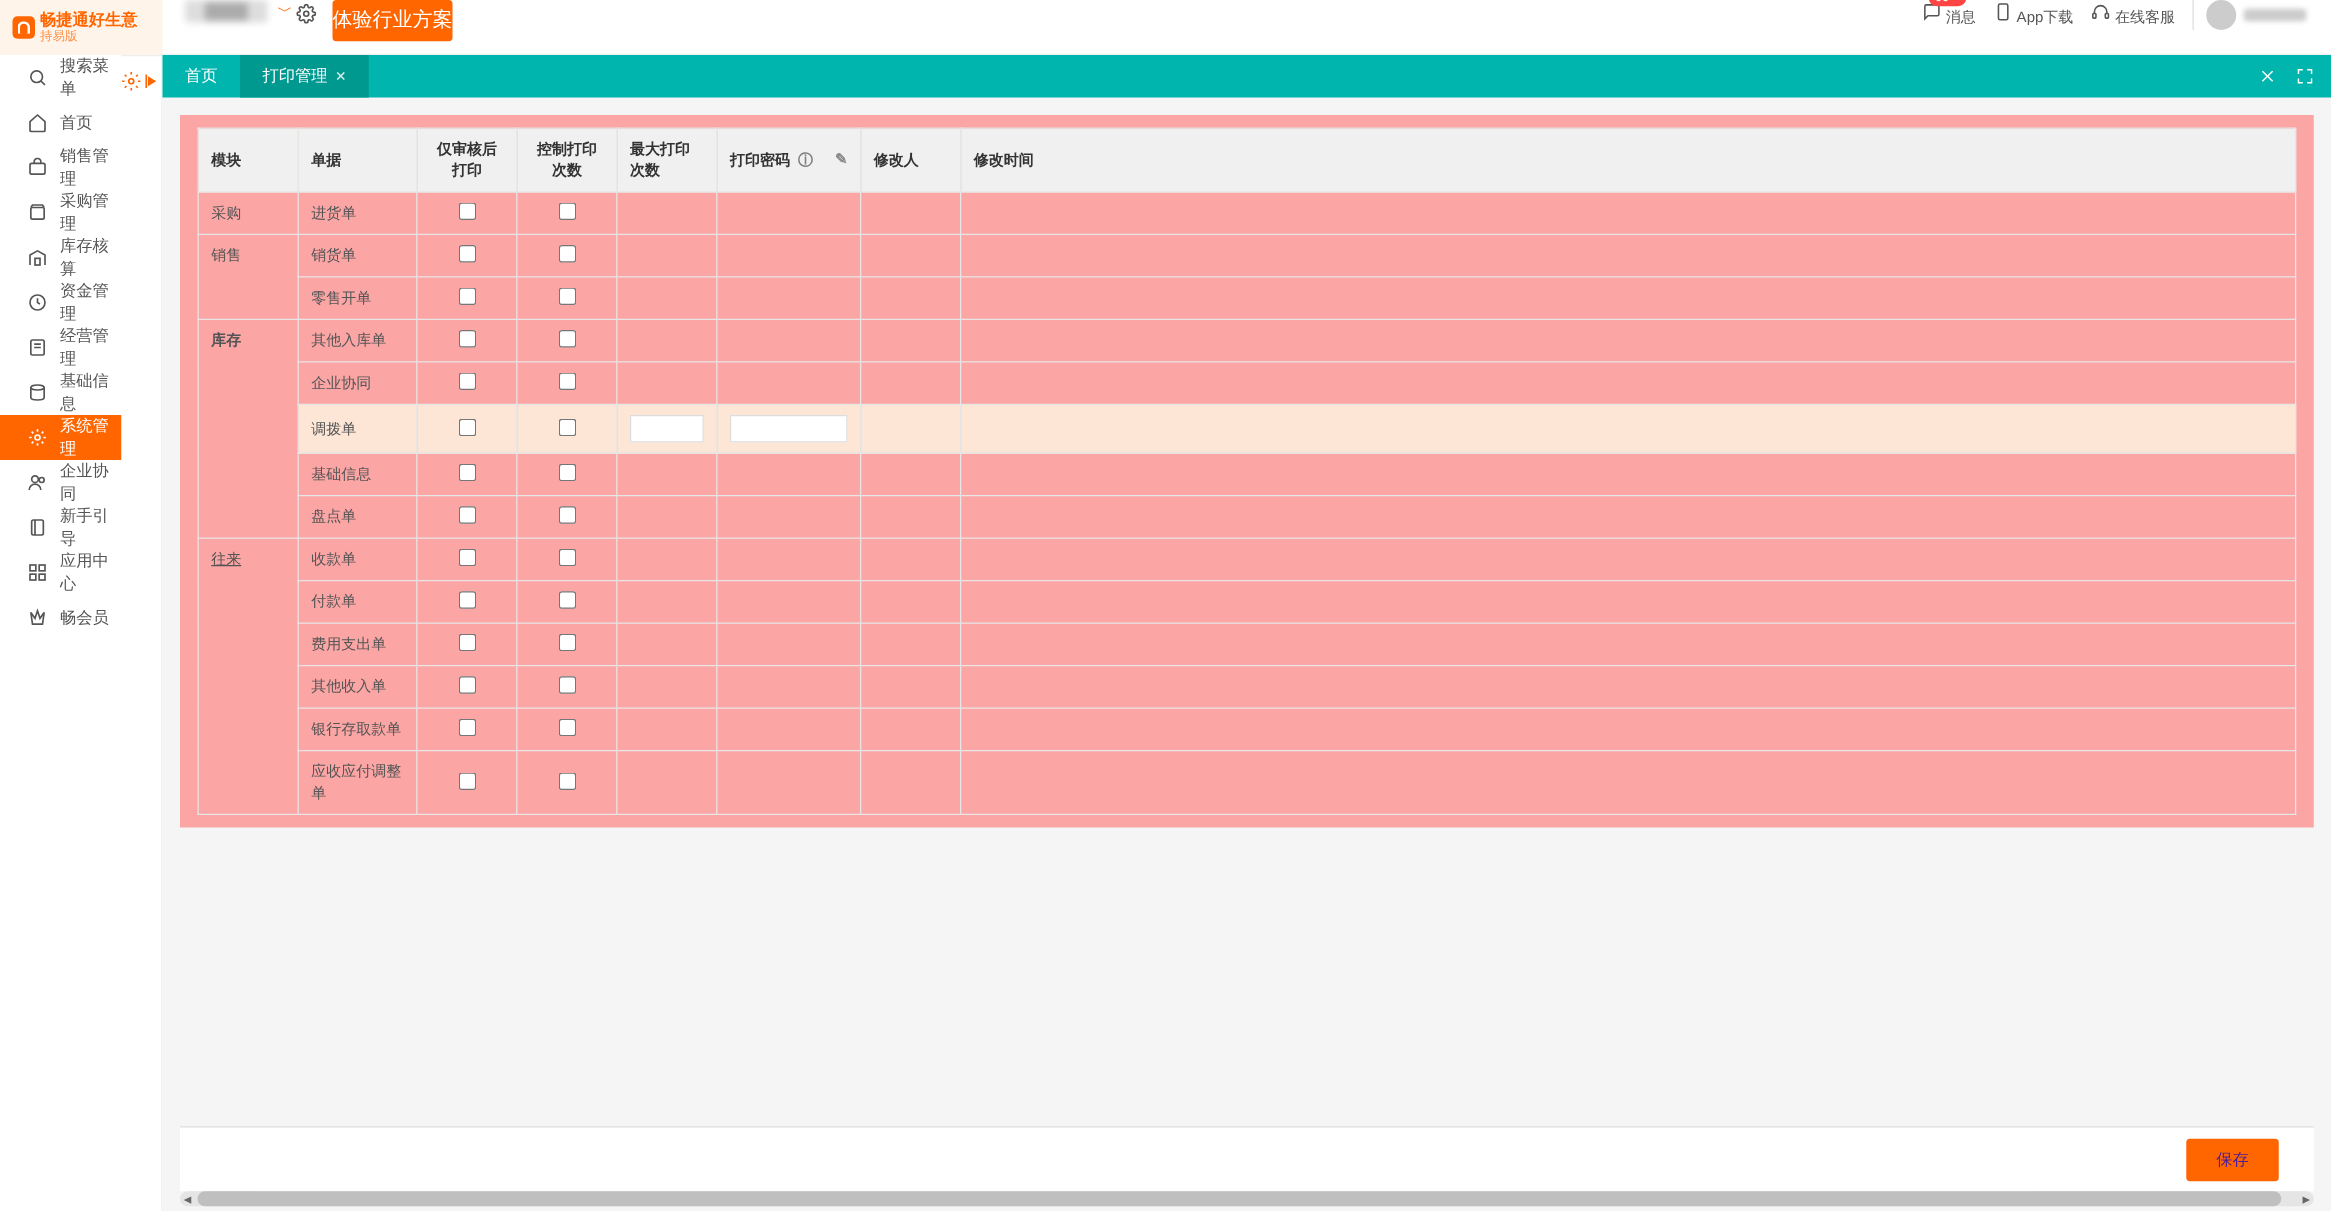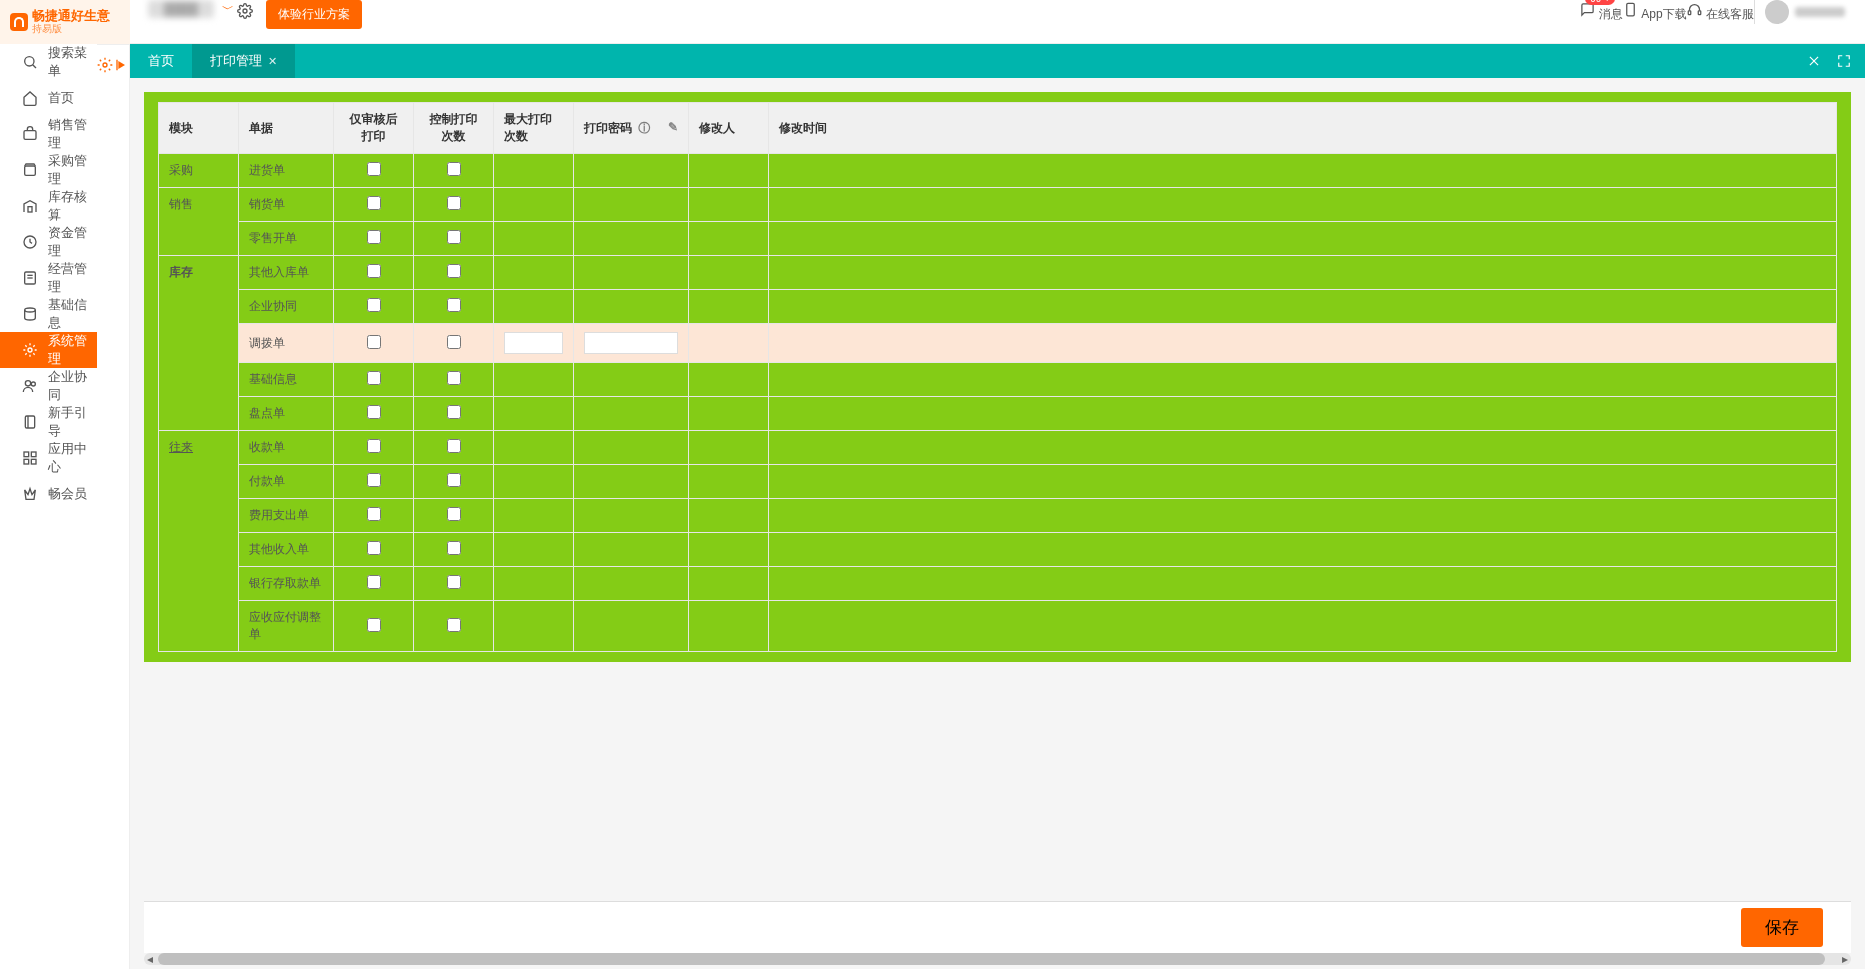--- a/index.html
+++ b/index.html
@@ -9,22 +9,22 @@
     .topbar { height:44px; display:flex; align-items:flex-start; padding:0 20px 0 0; border-bottom:1px solid #eee; }
     .logo-wrap { width:130px; height:44px; background:#FFF4EA; display:flex; align-items:center; padding-left:10px; gap:4px; }
     .logo-glyph { width:18px; height:18px; background:#F60; border-radius:4px; position:relative; }
     .logo-glyph:before { content:""; position:absolute; inset:4px; border:2px solid #fff; border-bottom:none; border-radius:6px 6px 0 0; }
     .logo-txt { color:#F60; font-weight:600; font-size:13px; line-height:1; }
     .logo-sub { color:#F60; font-size:10px; opacity:.7; }
     .company-select { margin-left:18px; display:flex; align-items:center; gap:8px; color:#999; }
     .company-name { filter:blur(3px); background:#ddd; color:#aaa; padding:2px 16px; border-radius:3px; }
     .chev { color:#F60; }
     .gear-small { width:22px; height:22px; display:flex; align-items:center; justify-content:center; color:#555; }
-    .btn-orange { background:#F60; color:#fff; border:none; border-radius:3px; padding:6px 12px; font-size:12px; margin-left:10px; cursor:pointer; }
-    .top-right { margin-left:auto; display:flex; align-items:center; color:#555; }
+    .btn-orange { background:#F60; color:#fff; border:none; border-radius:3px; padding:6px 0; font-size:16px; margin-left:10px; cursor:pointer; }
+    .top-right { margin-left:auto; display:flex; align-items:center; gap:14px; color:#555; }
     .badge99 { position:relative; }
     .badge99:before { content:"99 +"; position:absolute; top:-10px; left:6px; background:#F44; color:#fff; font-size:10px; padding:1px 5px; border-radius:8px; white-space:nowrap; }
     .avatar-blur { width:24px; height:24px; border-radius:50%; background:#ccc; }
     .name-blur { width:50px; height:10px; background:#ccc; border-radius:3px; filter:blur(2px); }
 
     
     .shell { display:flex; height:calc(100vh - 44px); }
     .sidebar { width:130px; background:#fff; border-right:1px solid #eee; display:flex; flex-direction:row; }
     .side-items { flex:1; }
     .side-item { display:flex; align-items:center; gap:10px; height:36px; padding-left:22px; cursor:pointer; color:#555; font-size:13px; }
@@ -33,32 +33,32 @@
 
     .main { flex:1; display:flex; flex-direction:column; background:#f5f5f5; }
     .tabbar { height:34px; background:#00B5AD; display:flex; align-items:center; color:#fff; }
     .tab { height:34px; display:flex; align-items:center; padding:0 18px; gap:6px; cursor:pointer; font-size:13px; }
     .tab.active { background:#009990; }
     .tab-x { opacity:.85; font-size:11px; }
     .tabbar-right { margin-left:auto; display:flex; align-items:center; padding-right:8px; gap:4px; }
     .tabbar-right span { width:26px; height:26px; display:flex; align-items:center; justify-content:center; border-radius:3px; cursor:pointer; }
 
     .page-body { flex:1; padding:14px; overflow:auto; }
-    .card { background:#84cc16; padding:10px 14px; }
+    .card { background:#fca5a5; padding:10px 14px; }
     table { width:100%; border-collapse:collapse; }
     th, td { border:1px solid #e6e6e6; text-align:left; padding:8px 10px; height:32px; font-size:12px; color:#555;}
     thead th { background:#f0f0f0; font-weight:600; color:#333; }
     td.cb, th.cb { text-align:center; width:80px; }
     tr.highlight td { background:#FDE6D6; }
     tr.highlight td input[type=text]{ background:#fff; }
     input[type=checkbox]{ width:14px;height:14px;cursor:pointer; }
     input[type=text]{ width:100%; height:22px; border:1px solid #ddd; padding:0 4px; }
 
     .footer-bar { height:52px; background:#fff; border-top:1px solid #ddd; display:flex; align-items:center; justify-content:flex-end; padding:0 28px; margin:0 14px 0 14px;}
-    .btn-save { background:#F60; color:#000000; border:none; border-radius:3px; padding:8px 24px; font-size:17px; cursor:pointer; }
+    .btn-save { background:#F60; color:#4c1d95; border:none; border-radius:3px; padding:8px 24px; font-size:13px; cursor:pointer; }
     .scroll-strip { height:12px; background:#e5e5e5; margin:0 14px 4px 14px; border-radius:6px; display:flex; align-items:center; }
     .scroll-thumb { height:12px; background:#bfbfbf; border-radius:6px; flex:1; margin:0 14px 0 2px; }
     .scroll-cap { width:12px;height:12px;display:flex;align-items:center;justify-content:center;color:#666; }
 
     
     .ico { display:inline-flex; width:16px; height:16px; align-items:center; justify-content:center; line-height:1; }
     svg{display:block}
     .avatar-wrap{display:flex;align-items:center;gap:6px;padding-left:10px;border-left:1px solid #ddd;}
     .help-q{opacity:.6;margin-left:3px;}
     .edit-ico{float:right;opacity:.55;}

